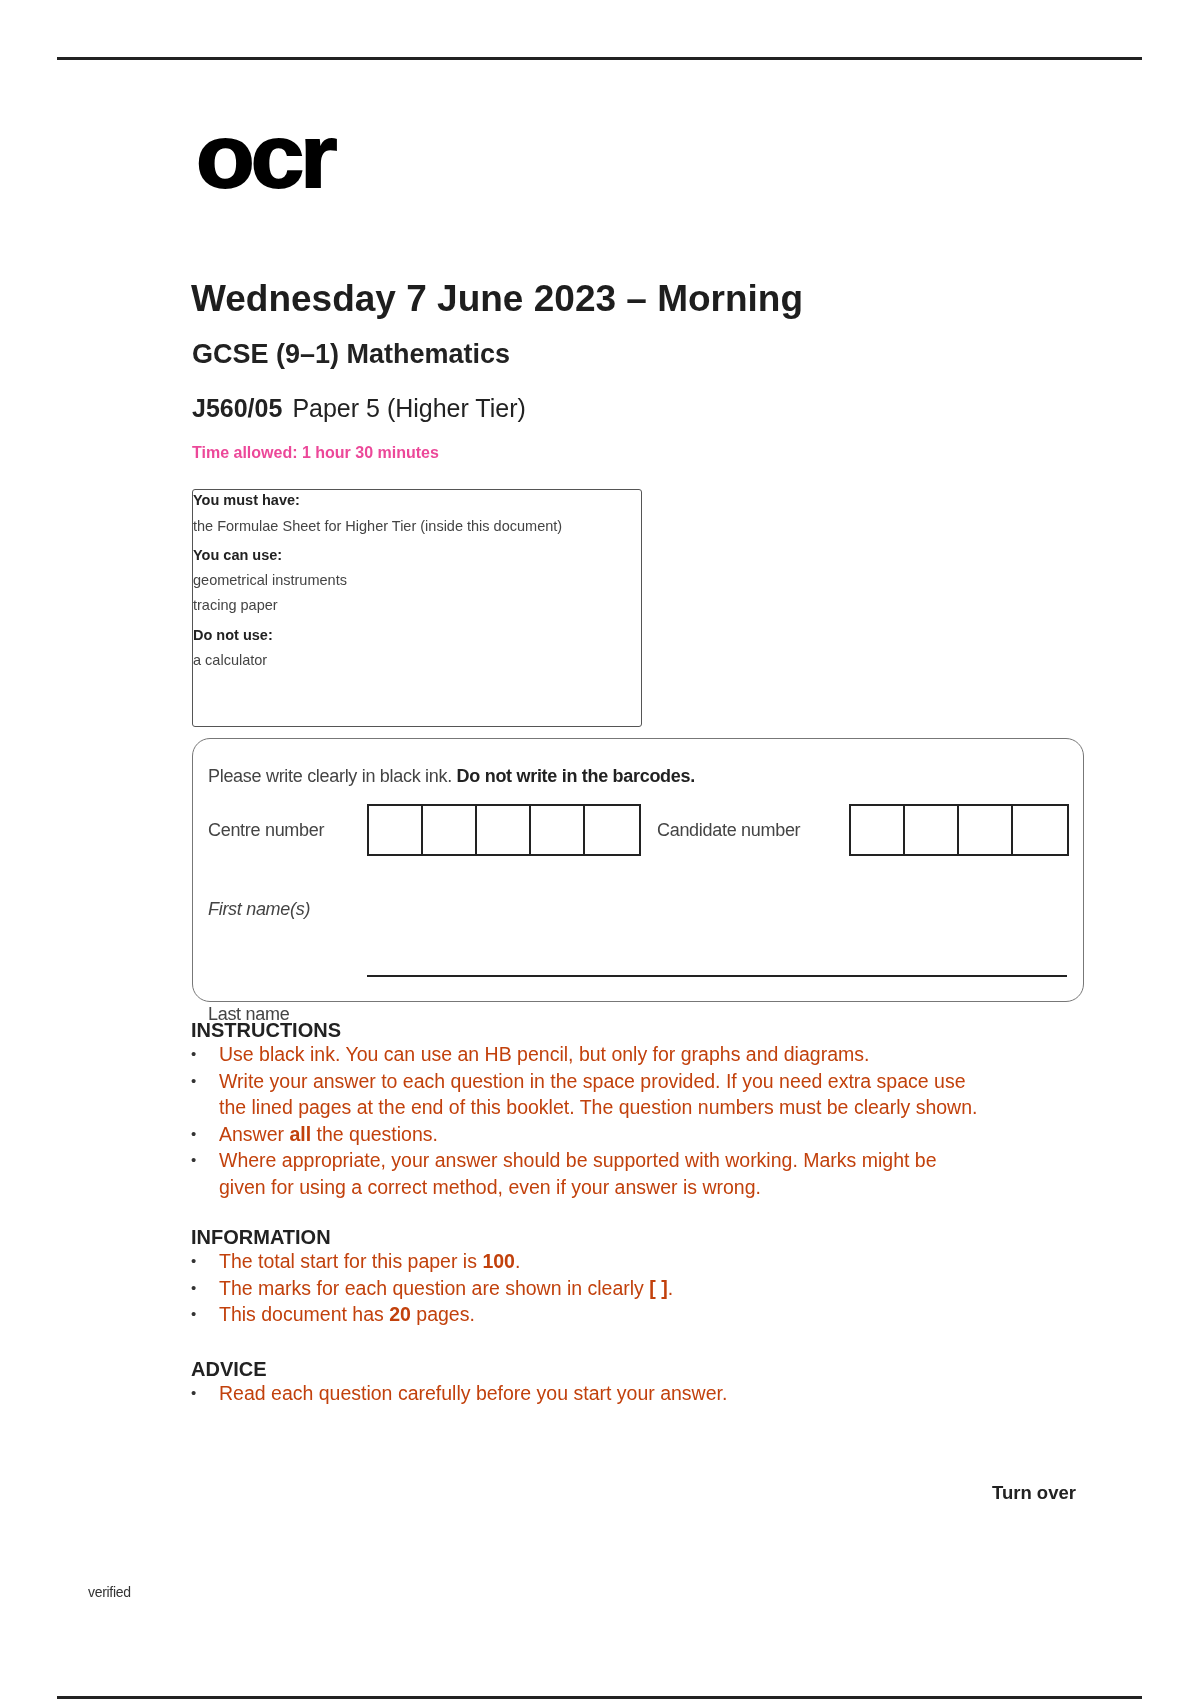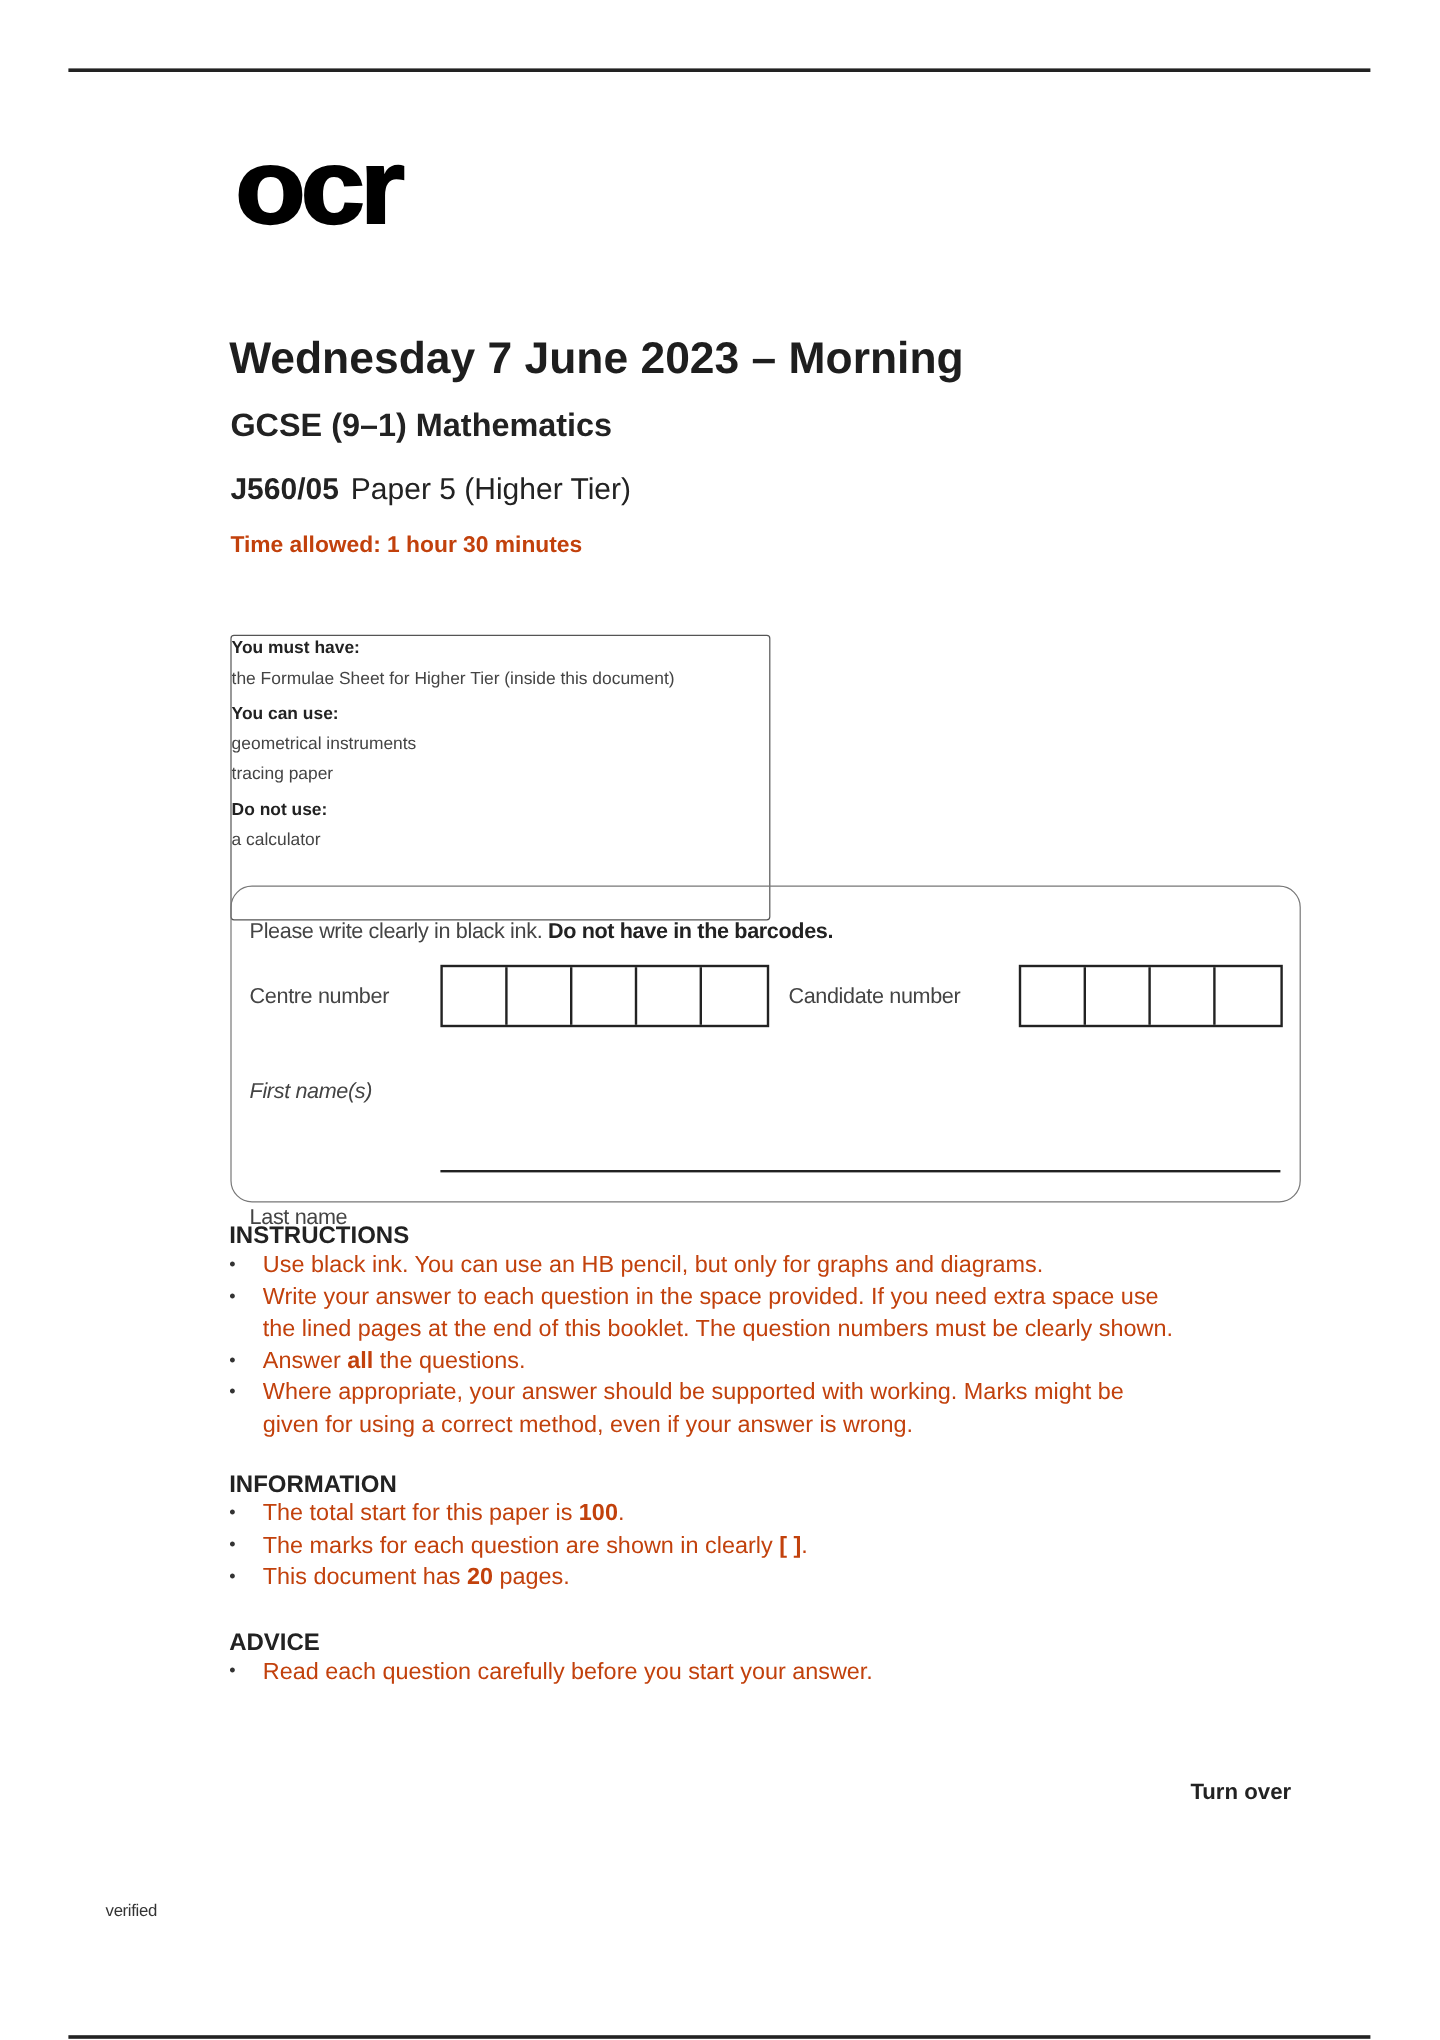--- a/index.html
+++ b/index.html
@@ -7,24 +7,24 @@
          font-family: "Liberation Sans", sans-serif; color: #222; }
   .abs { position: absolute; }
   .rule { position: absolute; left: 57px; width: 1085px; height: 3px; background: #222; }
   .logo { position: absolute; left: 196px; top: 112px; font-family: "Liberation Sans", sans-serif;
           font-weight: 900; font-size: 96px; letter-spacing: -4px; color: #000; line-height: 1;
           transform: scaleY(0.92); transform-origin: left top; -webkit-text-stroke: 2px #000; }
   .title { left: 191px; top: 280px; font-size: 37px; font-weight: bold; color: #1e1e1e; white-space: nowrap; line-height: 1; }
   .subtitle { left: 192px; top: 341px; font-size: 27px; font-weight: bold; color: #222; white-space: nowrap; line-height: 1; }
   .code-line { left: 192px; top: 396px; font-size: 25px; color: #222; white-space: nowrap; line-height: 1; }
   .code-line .code { font-weight: bold; margin-right: 10px; }
-  .time { left: 192px; top: 445px; font-size: 19px; font-weight: bold; color: #c2410c; white-space: nowrap; line-height: 1; }
+  .time { left: 192px; top: 445px; font-size: 16px; font-weight: bold; color: #ec4899; white-space: nowrap; line-height: 1; }
 
   .must-box { left: 192px; top: 489px; width: 450px; height: 238px; border: 1.5px solid #555;
-              border-radius: 3px; box-sizing: border-box; overflow: hidden; margin-top: 40px; }
+              border-radius: 3px; box-sizing: border-box; overflow: hidden; }
   .must-box .line { position: absolute; left: 0; font-size: 14.5px; color: #444; white-space: nowrap; line-height: 1; }
   .must-box .hd { font-weight: bold; color: #222; }
 
   .cand-box { left: 192px; top: 738px; width: 892px; height: 264px; border: 1.5px solid #777;
               border-radius: 18px; box-sizing: border-box; }
   .cand-text { position: absolute; font-size: 18px; color: #444; white-space: nowrap; line-height: 1; letter-spacing: -0.3px; }
   .cand-text b { color: #222; }
   .cells { position: absolute; display: flex; height: 52px; border: 2px solid #222; box-sizing: border-box; }
   .cell { width: 54.6px; height: 100%; box-sizing: border-box; border-right: 2px solid #222; }
   .cell:last-child { border-right: none; }
@@ -58,21 +58,21 @@
   <div class="line hd" style="top:58px;">You can use:</div>
   <div class="line" style="top:83px;">geometrical instruments</div>
   <div class="line" style="top:108px;">tracing paper</div>
   <div class="line hd" style="top:138px;">Do not use:</div>
   <div class="line" style="top:163px;">a calculator</div>
 </div>
 
 <div class="abs cand-box">
   <div class="cand-text" style="left:15px; top:28px;">
     <span>Please write clearly in black ink.</span>
-    <b>Do not have in the barcodes.</b>
+    <b>Do not write in the barcodes.</b>
   </div>
 
   <div class="cand-text" style="left:15px; top:82px;">Centre number</div>
   <div class="cells" style="left:174px; top:65px; width:274px;">
     <div class="cell"></div>
     <div class="cell"></div>
     <div class="cell"></div>
     <div class="cell"></div>
     <div class="cell"></div>
   </div>

